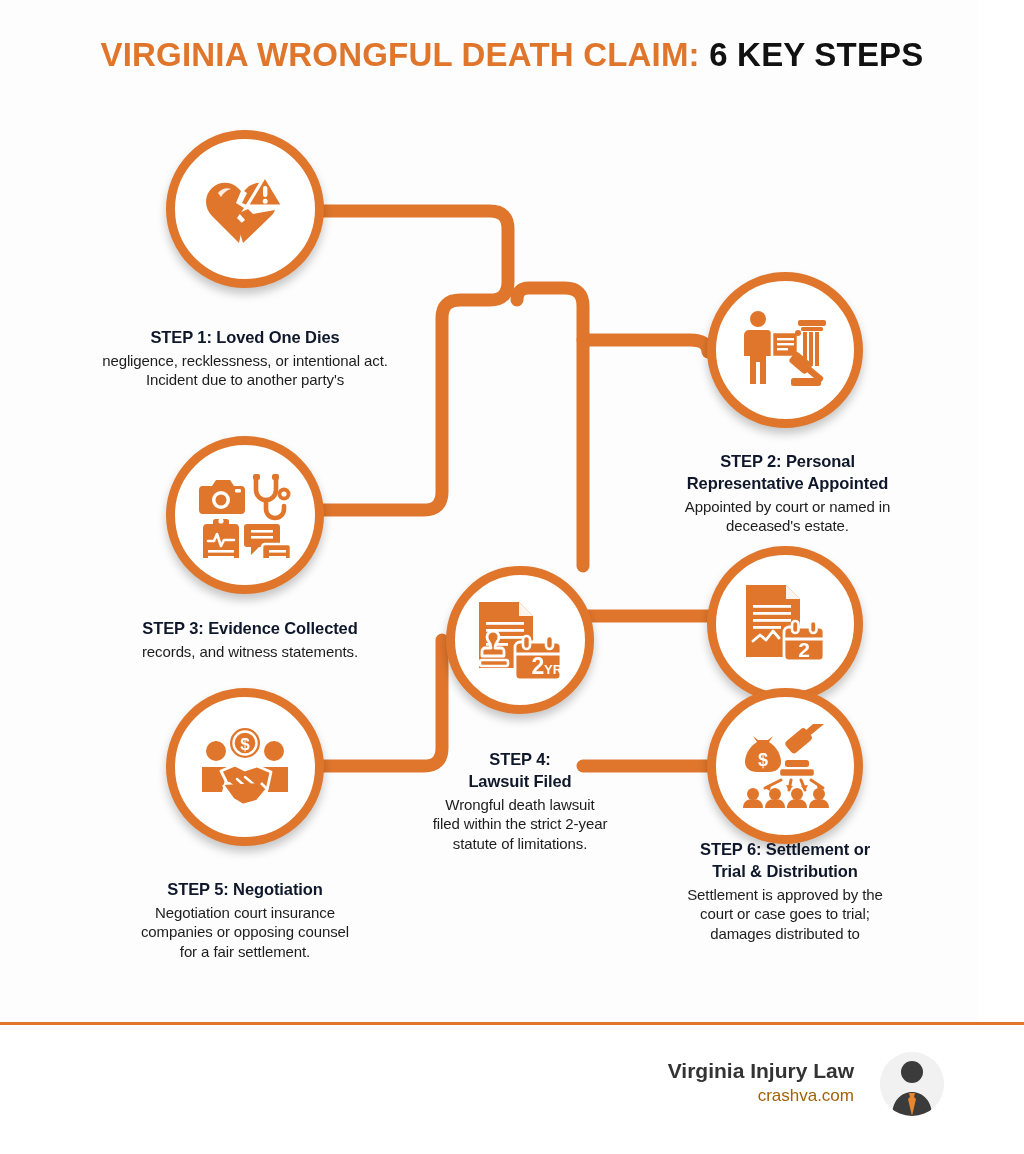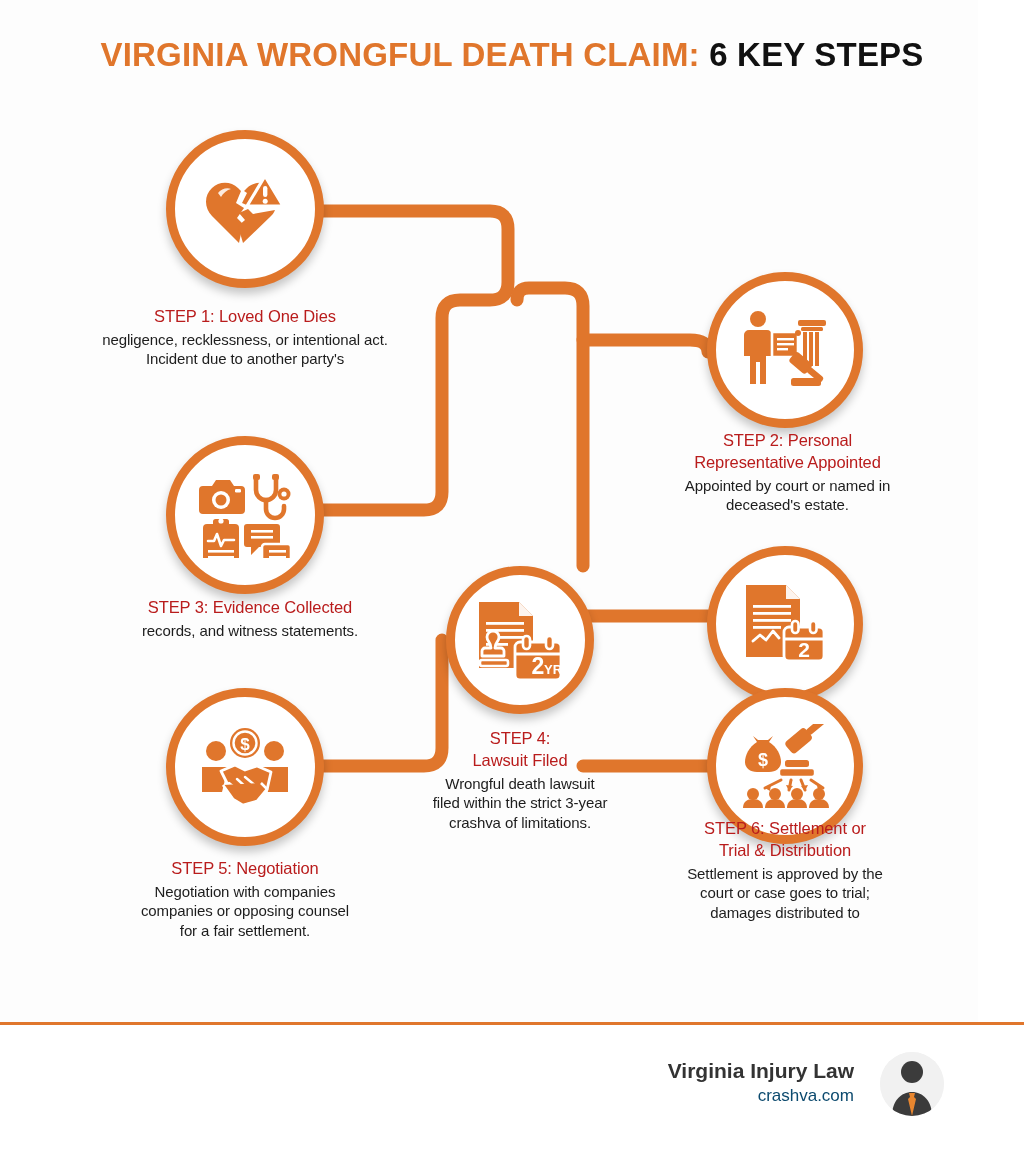--- a/index.html
+++ b/index.html
@@ -58,24 +58,25 @@
   .node svg { display: block; }
 
   
   .caption {
     position: absolute;
     text-align: center;
     z-index: 4;
   }
   .caption .c-title {
     font-size: 16.5px;
-    font-weight: normal;
-    color: #b91c1c;
+    font-weight: bold;
+    color: #0f172a;
     line-height: 1.32;
     letter-spacing: -0.1px;
+    margin-top: 21px;
   }
   .caption .c-desc {
     font-size: 15px;
     color: #1d1d1d;
     line-height: 1.3;
     margin-top: 2px;
     letter-spacing: -0.1px;
   }
 
   
@@ -103,21 +104,21 @@
     width: 320px;
   }
   #brand-name {
     font-size: 21px;
     font-weight: bold;
     color: #333333;
     line-height: 1.25;
   }
   #brand-url {
     font-size: 17px;
-    color: #0c4a6e;
+    color: #a16207;
     line-height: 1.3;
     margin-top: 1px;
   }
   #footer-avatar {
     position: absolute;
     right: 34px;
     top: 1052px;
     width: 64px;
     height: 64px;
     border-radius: 50%;
@@ -381,31 +382,31 @@
     </div>
   </div>
 
   <div class="caption" style="left:400px; top:728px; width:240px;">
     <div class="c-title">
       <div>STEP 4:</div>
       <div>Lawsuit Filed</div>
     </div>
     <div class="c-desc">
       <div>Wrongful death lawsuit</div>
-      <div>filed within the strict 3-year</div>
-      <div>crashva of limitations.</div>
+      <div>filed within the strict 2-year</div>
+      <div>statute of limitations.</div>
     </div>
   </div>
 
   <div class="caption" style="left:85px; top:858px; width:320px;">
     <div class="c-title">
       <div>STEP 5: Negotiation</div>
     </div>
     <div class="c-desc">
-      <div>Negotiation with companies</div>
+      <div>Negotiation court insurance</div>
       <div>companies or opposing counsel</div>
       <div>for a fair settlement.</div>
     </div>
   </div>
 
   <div class="caption" style="left:625px; top:818px; width:320px;">
     <div class="c-title">
       <div>STEP 6: Settlement or</div>
       <div>Trial &amp; Distribution</div>
     </div>

